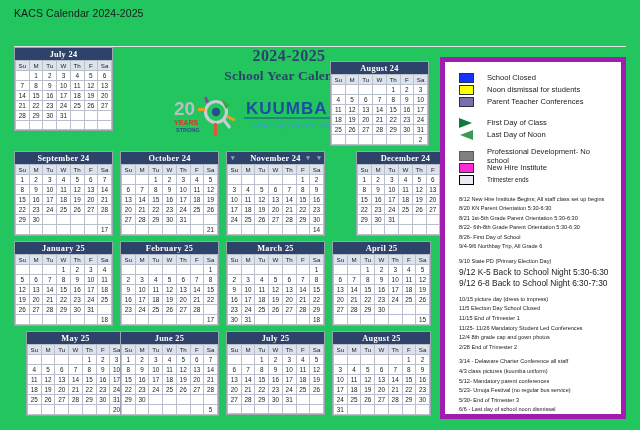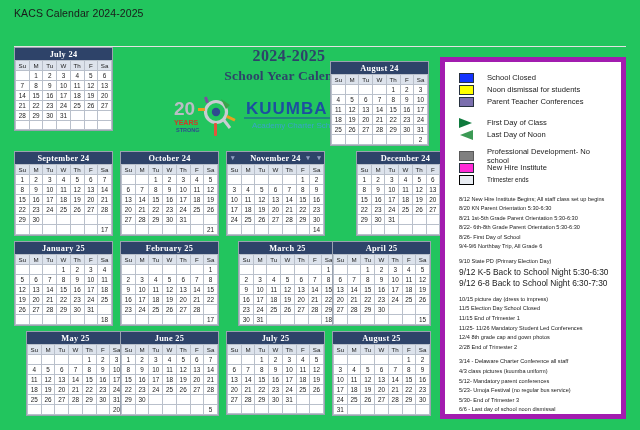--- a/index.html
+++ b/index.html
@@ -729,21 +729,21 @@
                 <td class="pad"></td>
                 <td class="pad"></td>
                 <td class="pad"></td>
                 <td class="pad"></td>
                 <td class="pad"></td>
                 <td class="count">17</td>
               </tr>
             </tbody>
           </table>
         </div>
-        <div class="cal" style="left: 224px; top: 194px;">
+        <div class="cal" style="left: 212px; top: 194px;">
           <div class="cal-title">March 25</div>
           <table class="cal-tbl">
             <thead>
               <tr>
                 <th>Su</th>
                 <th>M</th>
                 <th>Tu</th>
                 <th>W</th>
                 <th>Th</th>
                 <th>F</th>

